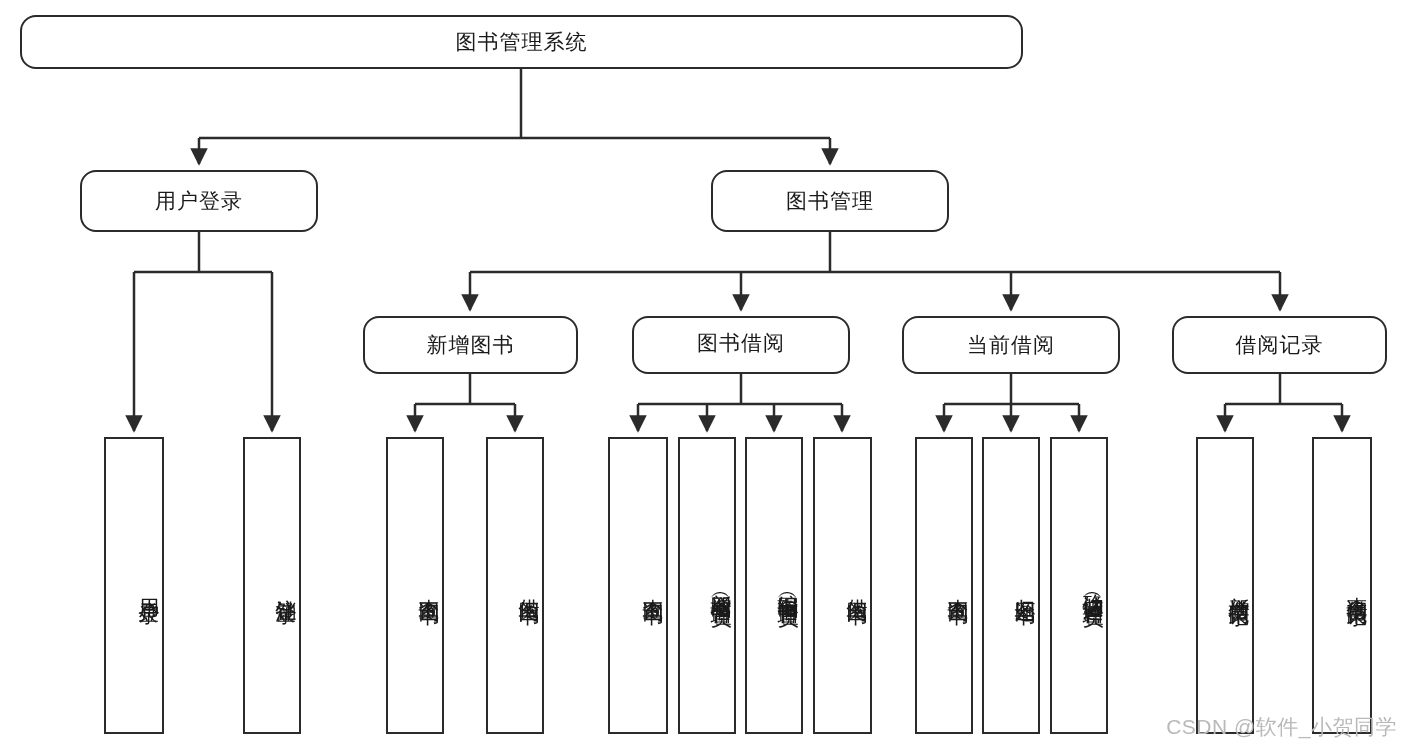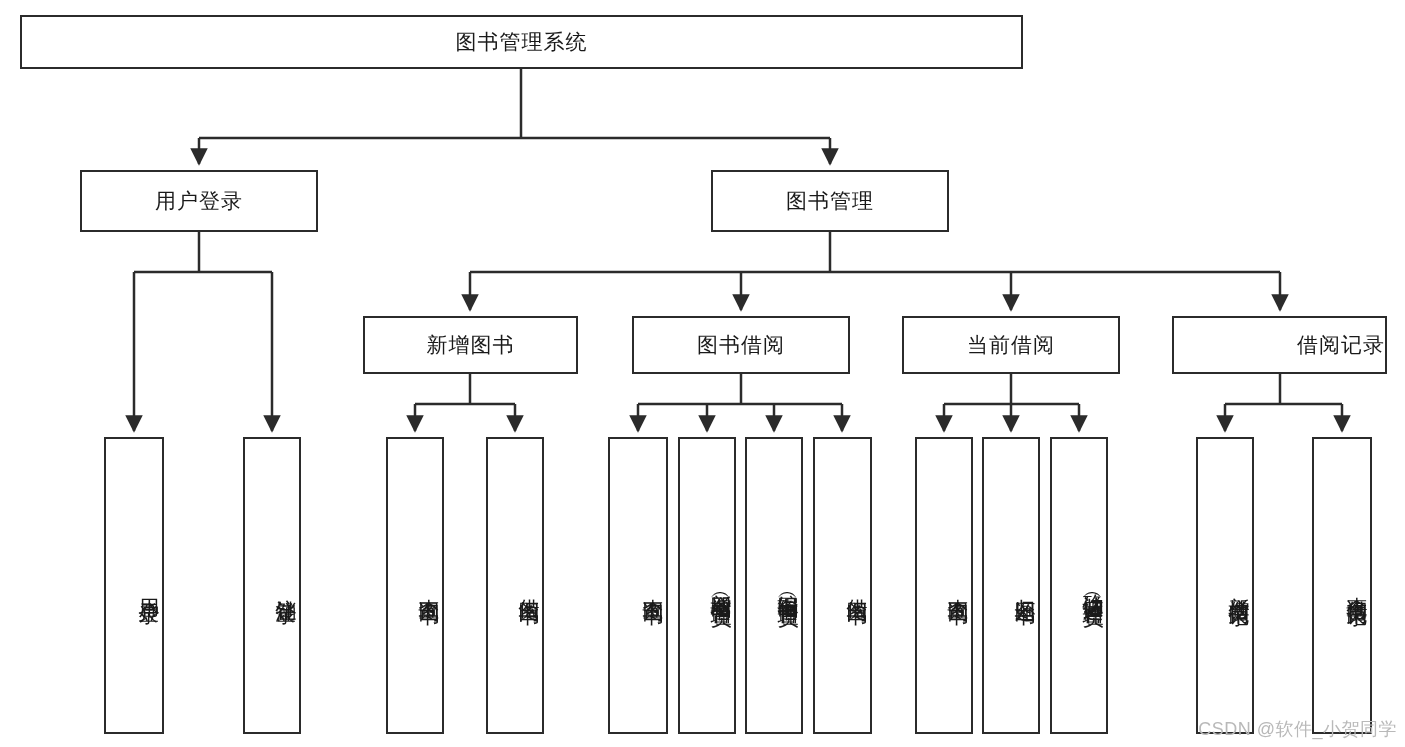--- a/index.html
+++ b/index.html
@@ -24,20 +24,21 @@
     background: #ffffff;
     display: flex;
     align-items: center;
     justify-content: center;
     color: #1a1a1a;
     line-height: 1.25;
   }
   .node.horiz {
     font-size: 21px;
     letter-spacing: 1px;
+    border-radius: 16px;
   }
   .node.vert {
     font-size: 21px;
     writing-mode: vertical-rl;
     text-orientation: upright;
     letter-spacing: 2px;
     padding: 6px 0;
     align-items: flex-start;
     justify-content: center;
   }
@@ -50,21 +51,21 @@
     left: 0;
     top: 0;
     width: 1405px;
     height: 747px;
     pointer-events: none;
   }
   .watermark {
     position: absolute;
     right: 8px;
     bottom: 6px;
-    font-size: 18px;
+    font-size: 21px;
     color: #b9b9b9;
     letter-spacing: 0.5px;
     white-space: nowrap;
   }
 </style>
 </head>
 <body>
 
 <div id="canvas">
 
@@ -125,27 +126,27 @@
   <div class="node horiz" style="left:80px; top:170px; width:238px; height:62px;">
     <span>用户登录</span>
   </div>
   <div class="node horiz" style="left:711px; top:170px; width:238px; height:62px;text-align:right;">
     <span>图书管理</span>
   </div>
 
   <div class="node horiz" style="left:363px; top:316px; width:215px; height:58px;">
     <span>新增图书</span>
   </div>
-  <div class="node horiz" style="left:632px; top:316px; width:218px; height:58px;">
+  <div class="node horiz" style="left:632px; top:316px; width:218px; height:58px;font-family:Liberation Mono, monospace;">
     <span>图书借阅</span>
   </div>
   <div class="node horiz" style="left:902px; top:316px; width:218px; height:58px;">
     <span>当前借阅</span>
   </div>
-  <div class="node horiz" style="left:1172px; top:316px; width:215px; height:58px;justify-content:flex-end;">
+  <div class="node horiz" style="left:1172px; top:316px; width:215px; height:58px;">
     <span>借阅记录</span>
   </div>
 
   <div class="node vert" style="left:104px; top:437px; width:60px; height:297px;">
     <span>用户登录</span>
   </div>
   <div class="node vert" style="left:243px; top:437px; width:58px; height:297px;">
     <span>注销登录</span>
   </div>
 

